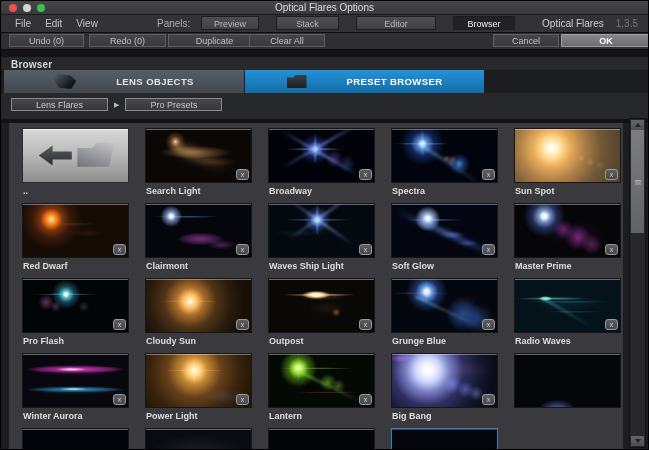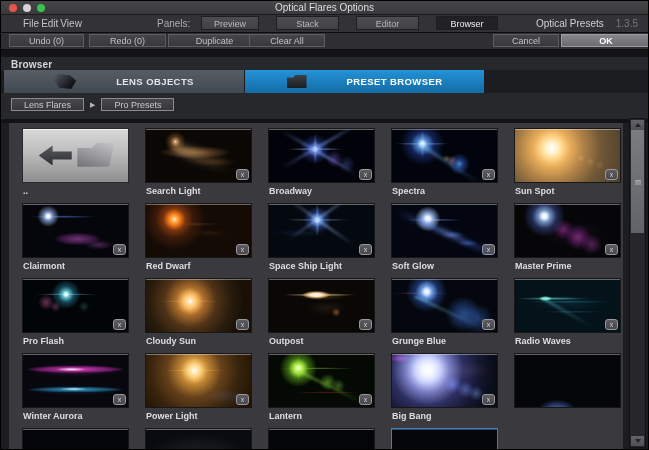--- a/index.html
+++ b/index.html
@@ -6,27 +6,27 @@
   .window{position:relative;width:649px;height:450px;background:#232325;overflow:hidden;
     font-family:"Liberation Sans",sans-serif;-webkit-font-smoothing:antialiased;border:1px solid #000;box-sizing:border-box;}
   
   .titlebar{position:absolute;left:0;top:0;width:100%;height:13px;background:linear-gradient(180deg,#464648,#3a3a3c);border-bottom:1px solid #1a1a1c;}
   .titlebar .title{position:absolute;left:0;right:0;top:0;text-align:center;font-size:10px;line-height:13px;color:#dedede;}
   .tls{position:absolute;left:8px;top:3px;display:flex;gap:6px;}
   .tl{width:8px;height:8px;border-radius:50%;}
   .tl.close{background:#e8544c;} .tl.min{background:#d4d4d4;} .tl.zoom{background:#38c24e;}
   
   .menubar{position:absolute;left:0;top:14px;width:100%;height:17px;background:#333337;border-bottom:1px solid #0c0c0e;}
-  .menus{position:absolute;left:22px;top:0;height:100%;display:flex;gap:2px;align-items:center;}
+  .menus{position:absolute;left:14px;top:0;height:100%;display:flex;gap:14px;align-items:center;}
   .menu-item{font-size:10px;color:#c3c3c7;cursor:default;}
   .panels-label{position:absolute;left:156px;top:0;height:100%;display:flex;align-items:center;font-size:10px;color:#aeaeb2;}
   .panel-btns{position:absolute;left:200px;top:1px;display:flex;gap:17px;}
   .pbtn{height:14px;line-height:14px;text-align:center;font-size:9px;color:#b9b9bd;
     background:linear-gradient(180deg,#4d4d52,#404045);border:1px solid #1e1e20;box-sizing:border-box;cursor:default;}
-  .pbtn.b0{width:58px}.pbtn.b1{width:63px}.pbtn.b2{width:63px}.pbtn.b3{width:62px}
+  .pbtn.b0{width:58px}.pbtn.b1{width:63px}.pbtn.b2{width:80px}.pbtn.b3{width:62px}
   .pbtn.active{background:#222226;color:#eeeeee;}
   .brand{position:absolute;right:10px;top:0;height:100%;display:flex;gap:12px;align-items:center;}
   .brand .name{font-size:10px;color:#cfcfd3;}
   .brand .ver{font-size:10px;color:#77777b;}
   
   .toolbar{position:absolute;left:0;top:32px;width:100%;height:16px;background:#2f2f33;border-bottom:1px solid #0c0c0e;}
   .tbtn{position:absolute;top:1px;height:13px;line-height:13px;text-align:center;font-size:9px;color:#c2c2c6;
     background:linear-gradient(180deg,#454549,#39393d);border:1px solid #5e5e62;box-sizing:border-box;cursor:default;}
   .tbtn.undo{left:8px;width:75px}.tbtn.redo{left:88px;width:77px}.tbtn.dup{left:167px;width:93px}.tbtn.clear{left:248px;width:76px}
   .tbtn.cancel{left:492px;width:66px}
@@ -38,21 +38,21 @@
   .tabsrow{position:absolute;left:0;top:13px;width:100%;height:23px;background:#1b1d21;}
   .tab{position:absolute;top:0;height:23px;display:flex;align-items:center;justify-content:center;gap:40px;
     font-size:9.5px;font-weight:700;letter-spacing:.4px;color:#e2e5e9;cursor:default;}
   .tab.lens{left:3px;width:240px;background:linear-gradient(180deg,#575d64,#424850);}
   .tab.preset{left:244px;width:239px;background:linear-gradient(180deg,#2492d8,#146ca6);color:#fff;}
   .lens-icon{width:22px;height:15px;background:linear-gradient(135deg,#484c53 15%,#131519 75%);
     clip-path:polygon(18% 0,72% 8%,100% 45%,78% 100%,22% 92%,0 40%);}
   .folder-icon{width:20px;height:13px;background:linear-gradient(180deg,#3b4048,#1b1e23);
     clip-path:polygon(0 20%,34% 20%,44% 0,100% 0,100% 100%,0 100%);}
   .crumbs{position:absolute;left:10px;top:41px;display:flex;align-items:center;gap:6px;}
-  .crumb{height:13px;line-height:12px;padding:0 12px;font-size:9px;color:#c9c9cd;
+  .crumb{height:13px;line-height:12px;padding:0 24px;font-size:9px;color:#c9c9cd;
     background:linear-gradient(180deg,#46464b,#38383c);border:1px solid #8b8b8f;box-sizing:border-box;cursor:default;}
   .crumb-sep{font-size:7px;color:#b5b5b9;}
   .gridborder{position:absolute;left:0;top:62px;width:100%;height:4px;background:#131316;}
   .gridzone{position:absolute;left:0;top:66px;width:100%;height:328px;background:#1b1d21;}
   .grid{position:absolute;left:8px;top:0;width:614px;height:328px;background:#3a3a3e;overflow:hidden;
     display:grid;grid-template-columns:repeat(5,105px);column-gap:18px;grid-auto-rows:75px;padding:6px 0 0 14px;box-sizing:border-box;}
   .cell{width:105px;}
   .thumb{position:relative;width:105px;height:53px;background-color:#060606;overflow:hidden;
     box-shadow:0 0 0 1px #17171a, inset 0 1px 0 rgba(255,255,255,.38);cursor:default;}
   .thumb.selected{box-shadow:0 0 0 1px #2f85cc, inset 0 1px 0 rgba(255,255,255,.25);}
@@ -247,21 +247,21 @@
       <span class="menu-item">View</span>
     </div>
     <div class="panels-label">Panels:</div>
     <div class="panel-btns">
       <span class="pbtn b0">Preview</span>
       <span class="pbtn b1">Stack</span>
       <span class="pbtn b2">Editor</span>
       <span class="pbtn b3 active">Browser</span>
     </div>
     <div class="brand">
-      <span class="name">Optical Presets</span>
+      <span class="name">Optical Flares</span>
       <span class="ver">1.3.5</span>
     </div>
   </div>
 
   <div class="toolbar">
     <span class="tbtn undo">Undo (0)</span>
     <span class="tbtn redo">Redo (0)</span>
     <span class="tbtn dup">Duplicate</span>
     <span class="tbtn clear">Clear All</span>
     <span class="tbtn cancel">Cancel</span>
@@ -318,36 +318,36 @@
             </div>
             <div class="plabel">Spectra</div>
           </div>
           <div class="cell">
             <div class="thumb art-sunspot">
               <span class="badge">x</span>
             </div>
             <div class="plabel">Sun Spot</div>
           </div>
           <div class="cell">
+            <div class="thumb art-reddwarf">
+              <span class="badge">x</span>
+            </div>
+            <div class="plabel">Red Dwarf</div>
+          </div>
+          <div class="cell">
             <div class="thumb art-clairmont">
               <span class="badge">x</span>
             </div>
             <div class="plabel">Clairmont</div>
           </div>
           <div class="cell">
-            <div class="thumb art-reddwarf">
-              <span class="badge">x</span>
-            </div>
-            <div class="plabel">Red Dwarf</div>
-          </div>
-          <div class="cell">
             <div class="thumb art-spaceship">
               <span class="badge">x</span>
             </div>
-            <div class="plabel">Space Ship Light</div>
+            <div class="plabel">Waves Ship Light</div>
           </div>
           <div class="cell">
             <div class="thumb art-softglow">
               <span class="badge">x</span>
             </div>
             <div class="plabel">Soft Glow</div>
           </div>
           <div class="cell">
             <div class="thumb art-masterprime">
               <span class="badge">x</span>

